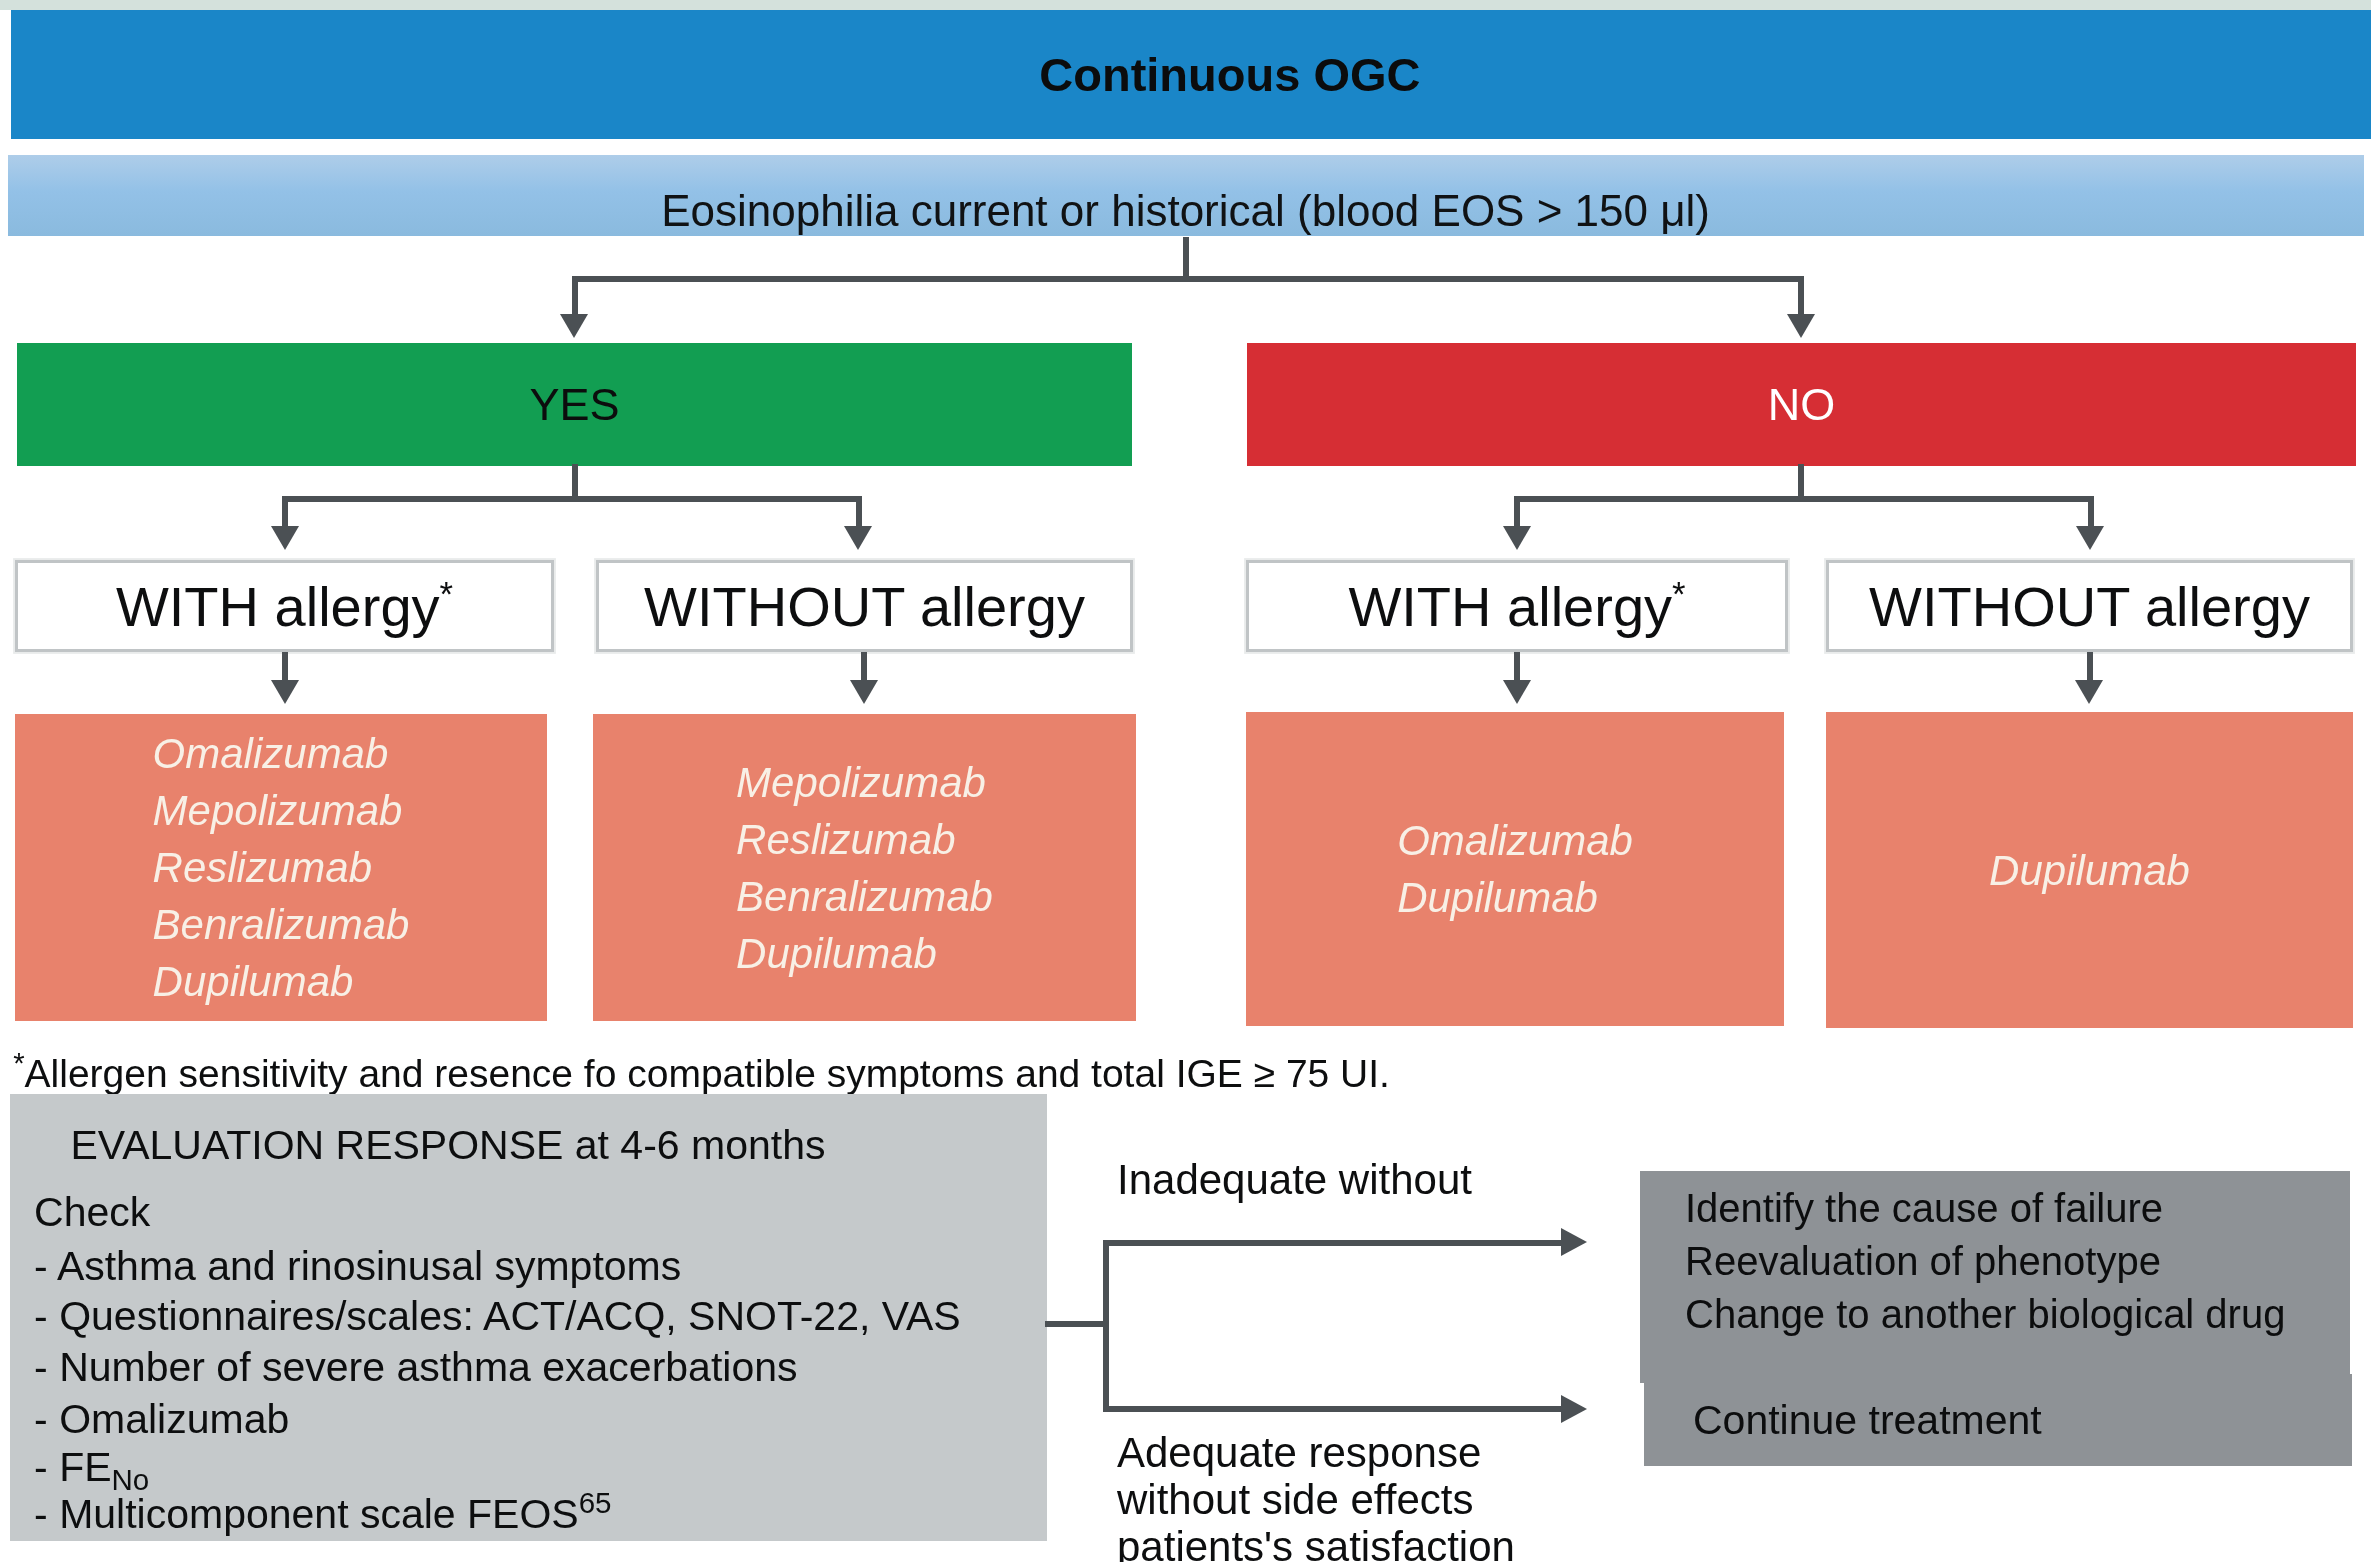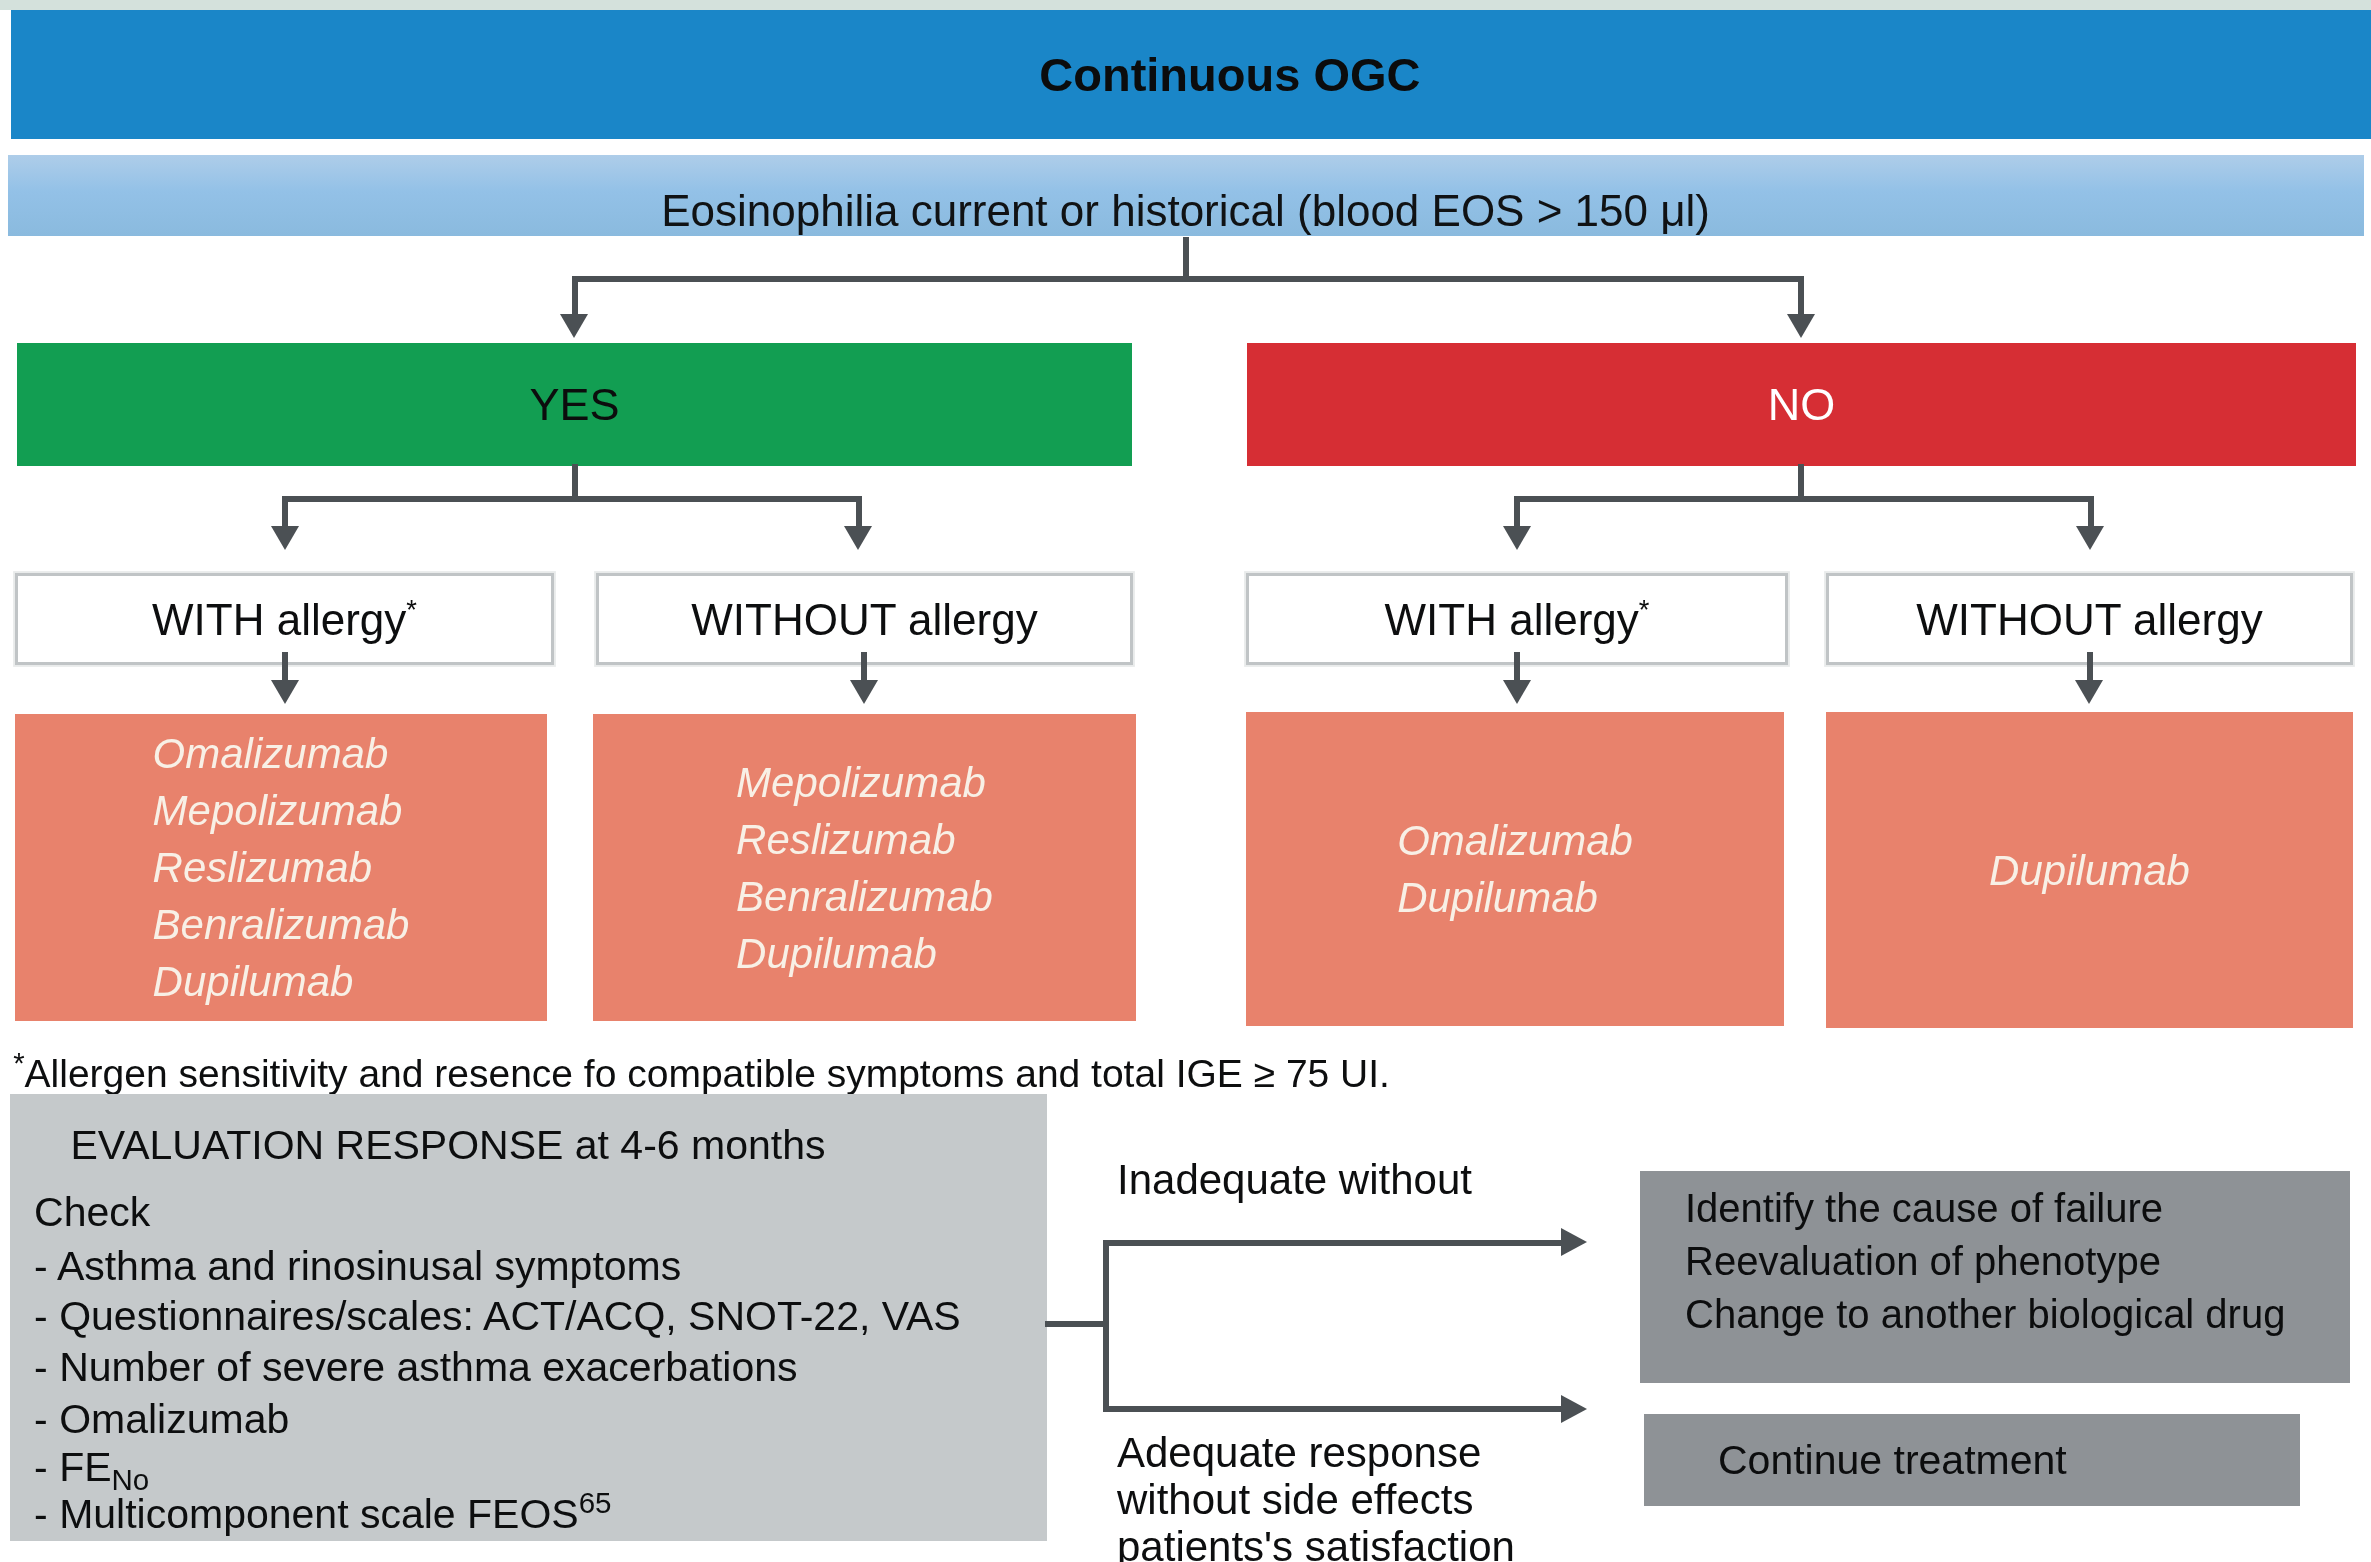--- a/index.html
+++ b/index.html
@@ -25,24 +25,24 @@
   }
 
   .decision-box {
     display:flex; align-items:center; justify-content:center;
     font-size:45px;
   }
   .yes-box { left:17px; top:343px; width:1115px; height:123px; background:var(--yes-green); color:#0c0d0d; }
   .no-box  { left:1247px; top:343px; width:1109px; height:123px; background:var(--no-red); color:var(--no-text,#fff); }
 
   .label-box {
-    top:573px; height:92px; background:#ffffff;
+    top:560px; height:92px; background:#ffffff;
     border:3.8px solid var(--label-border); box-shadow:0 0 0 1.9px #e9ebeb;
     display:flex; align-items:center; justify-content:center;
-    font-size:44px; color:#0d0e0f; box-sizing:border-box;
+    font-size:56px; color:#0d0e0f; box-sizing:border-box;
   }
   .label-box sup { font-size:0.62em; }
 
   .drug-box {
     background:var(--drug-salmon);
     display:flex; align-items:center; justify-content:center;
     color:var(--drug-text,#f8f0e6); font-style:italic; font-size:42px; line-height:57px;
   }
   .drug-list { text-align:left; }
 
@@ -57,21 +57,21 @@
   .eval-box .line { position:absolute; font-size:41px; color:#0d0e0f; white-space:nowrap; }
   .eval-title { left:61px; top:28px; }
   .eval-check { left:24.6px; top:95px; }
   .eval-box sub { font-size:0.72em; }
   .eval-box sup { font-size:0.72em; }
 
   .resp-label { font-size:42px; color:#0d0e0f; line-height:47px; }
 
   .outcome-box { background:var(--outcome-gray); color:#0c0d0e; box-sizing:border-box; }
   .identify-box { left:1640px; top:1171px; width:710px; height:212px; padding:11.4px 19px 0 45px; font-size:40px; line-height:53px; }
-  .continue-box { left:1644px; top:1414px; width:656px; height:92px; display:flex; align-items:center; padding-left:74px; font-size:41px; }
+  .continue-box { left:1644px; top:1374px; width:708px; height:92px; display:flex; align-items:center; padding-left:49px; font-size:41px; }
 </style>
 </head>
 <body>
 
 <div id="stage">
 
   <div class="abs top-strip"></div>
 
   <div class="abs header-bar">
     <span>Continuous OGC</span>

